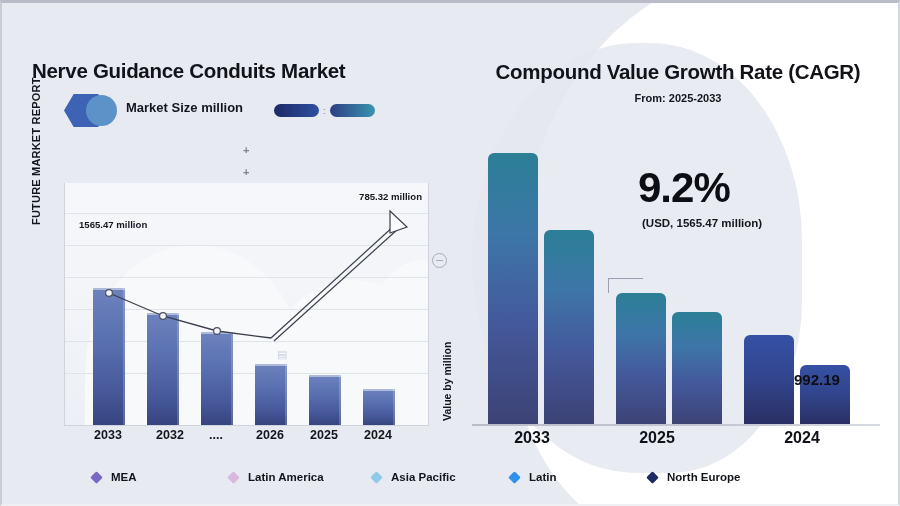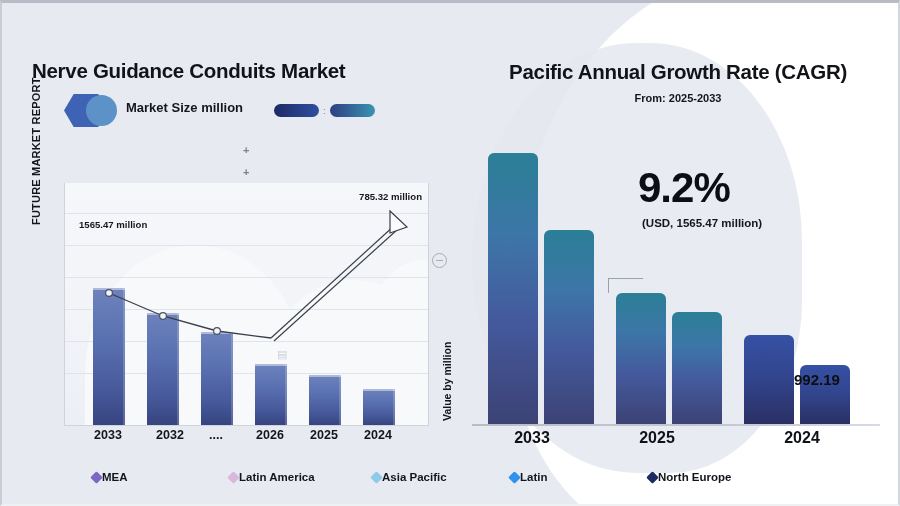--- a/index.html
+++ b/index.html
@@ -338,21 +338,21 @@
     position: absolute;
     left: 80px;
     top: 464px;
     width: 740px;
     height: 26px;
   }
   .legend-item {
     position: absolute;
     display: flex;
     align-items: center;
-    gap: 1px;
+    gap: 10px;
     white-space: nowrap;
     justify-content: center;
   }
   .legend-dot {
     width: 9px;
     height: 9px;
     transform: rotate(45deg);
     border-radius: 1.5px;
   }
   .legend-text {
@@ -430,21 +430,21 @@
 
   <div class="xlabels-left">
     <span style="left:44px;">2033</span>
     <span style="left:106px;">2032</span>
     <span style="left:152px;">....</span>
     <span style="left:206px;">2026</span>
     <span style="left:260px;">2025</span>
     <span style="left:314px;">2024</span>
   </div>
 
-  <div class="right-title">Pacific Annual Growth Rate (CAGR)</div>
+  <div class="right-title">Compound Value Growth Rate (CAGR)</div>
   <div class="right-sub">From: 2025-2033</div>
   <div class="cagr-value">9.2%</div>
   <div class="cagr-note">(USD, 1565.47 million)</div>
 
   <div class="plot-right">
     <div class="bar-r" style="left:16px;  height:272px;"></div>
     <div class="bar-r" style="left:72px;  height:195px;"></div>
     <div class="bar-r" style="left:144px; height:132px;"></div>
     <div class="bar-r" style="left:200px; height:113px;"></div>
     <div class="bar-r deep" style="left:272px; height:90px;"></div>

